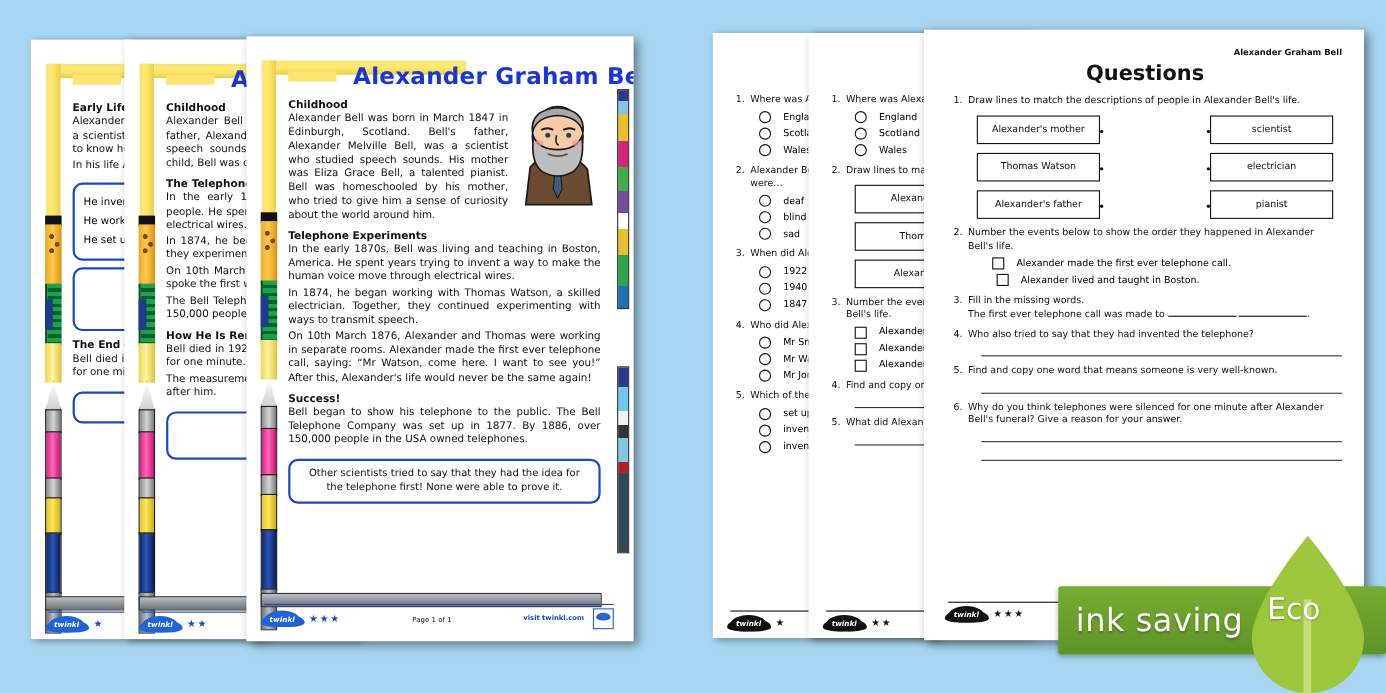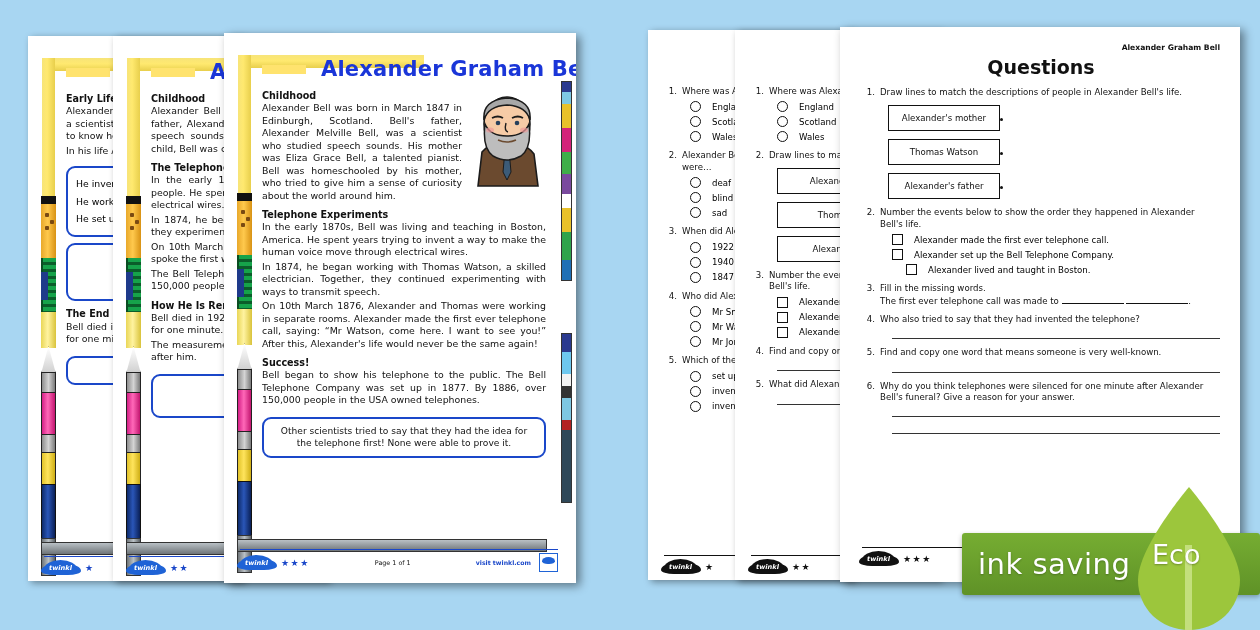--- a/index.html
+++ b/index.html
@@ -567,33 +567,34 @@
         <span class="qnum">1.</span>
         <span class="qtext">Draw lines to match the descriptions of people in Alexander Bell's life.</span>
       </div>
 
       <div class="match-wrap">
         <div class="match-col">
           <div class="match-box l">Alexander's mother</div>
           <div class="match-box l">Thomas Watson</div>
           <div class="match-box l">Alexander's father</div>
         </div>
+        <div class="match-col" style="margin-right:8px">
+          <div class="match-box r">scientist</div>
+          <div class="match-box r">electrician</div>
+          <div class="match-box r">pianist</div>
+        </div>
       </div>
 
       <div class="qitem">
         <span class="qnum">2.</span>
         <span class="qtext">Number the events below to show the order they happened in Alexander Bell's life.</span>
       </div>
-      <div class="opt" style="margin-left:30px">
+      <div class="opt" style="margin-left:40px">
           <span class="chk"></span>
           <span>Alexander made the first ever telephone call.</span>
-        </div>
-      <div class="opt" style="margin-left:30px">
-          <span class="chk"></span>
-          <span>Alexander set up the Bell Telephone Company.</span>
         </div>
       <div class="opt" style="margin-left:44px">
           <span class="chk"></span>
           <span>Alexander lived and taught in Boston.</span>
         </div>
 
       <div class="qitem">
         <span class="qnum">3.</span>
         <span class="qtext">Fill in the missing words.</span>
       </div>

